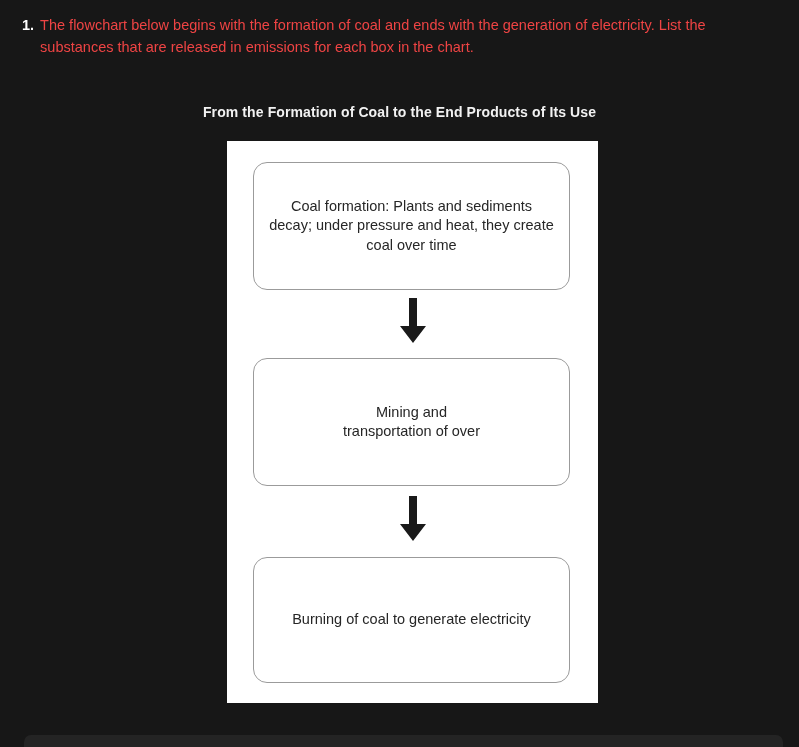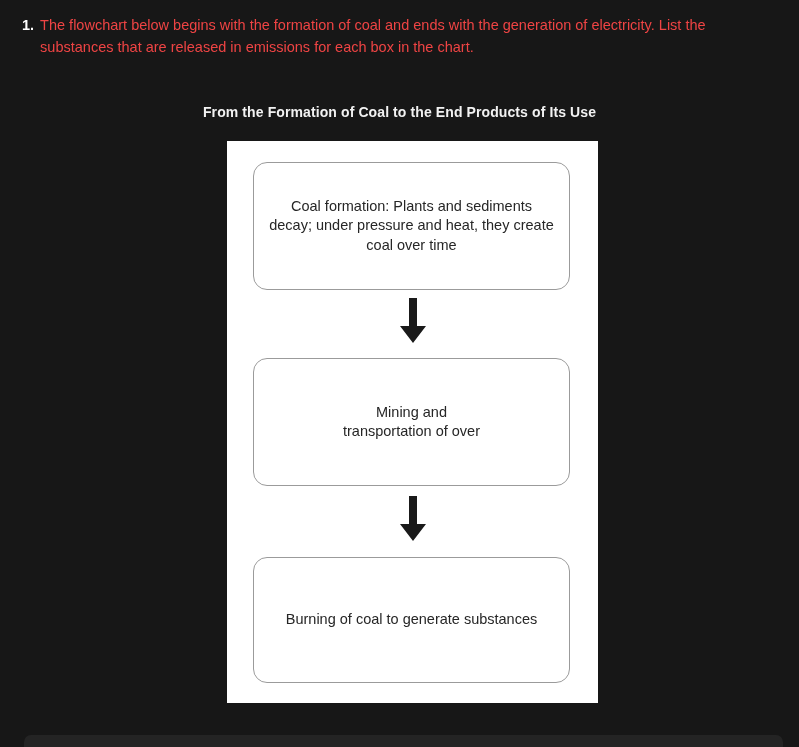--- a/index.html
+++ b/index.html
@@ -136,18 +136,18 @@
 transportation of over</span>
   </div>
 
   <div class="flow-arrow arrow2">
     <svg width="30" height="46" viewBox="0 0 30 46">
       <polygon points="11,0 19,0 19,28 28,28 15,45 2,28 11,28" fill="#1a1a1a"></polygon>
     </svg>
   </div>
 
   <div class="flow-box box3">
-    <span class="flow-box-text">Burning of coal to generate substances</span>
+    <span class="flow-box-text">Burning of coal to generate electricity</span>
   </div>
 
 </div>
 
 <div class="bottom-panel"></div>
 
 </body></html>

